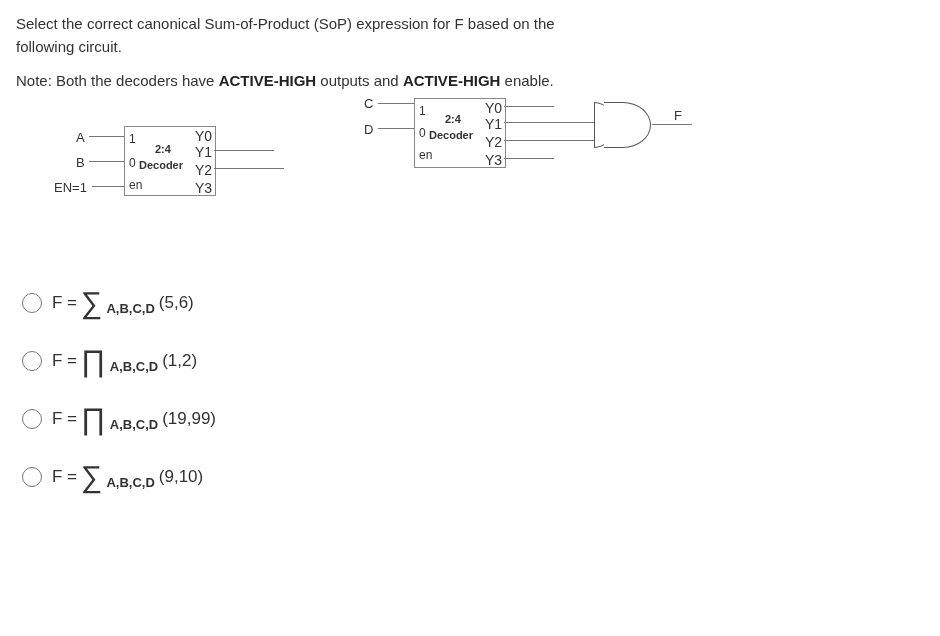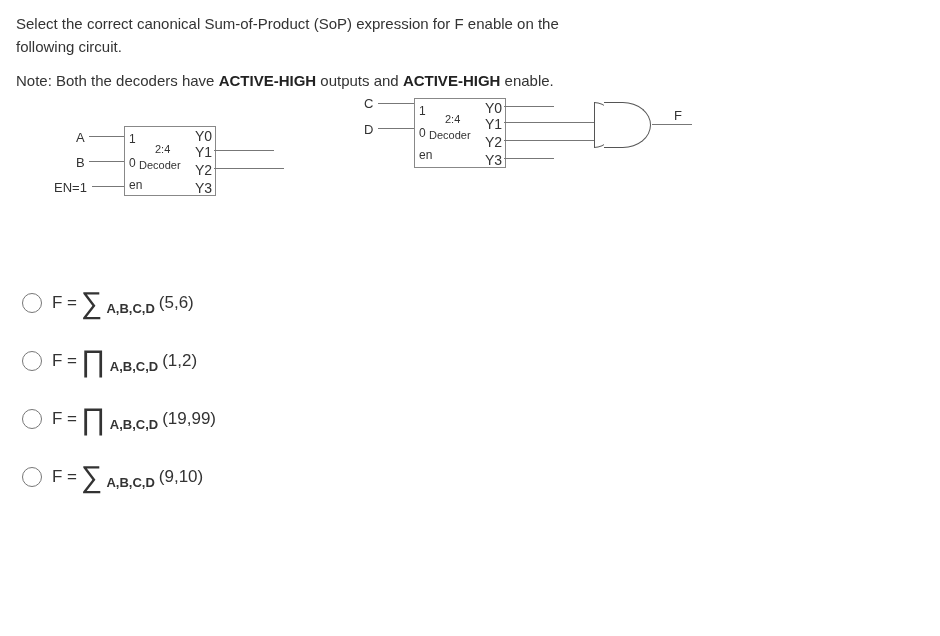--- a/index.html
+++ b/index.html
@@ -25,21 +25,21 @@
     position: absolute;
     border: 1px solid #888;
     background: #fff;
     font-size: 11px;
     line-height: 1.1;
     text-align: center;
   }
   .decA { left: 90px; top: 28px; width: 90px; height: 68px; }
   .decB { left: 380px; top: 0px; width: 90px; height: 68px; }
 
-  .dec-label-title { position:absolute; font-size:11px; }
+  .dec-label-title { position:absolute; font-size:11px;font-weight:bold; }
   .dec-in-label { position:absolute; font-size:12px; }
   .dec-out-label{ position:absolute; font-size:14px; text-align:right; width:18px;}
 
   .sig-label { position:absolute; font-size:13px; }
   .wire { position:absolute; background:#777; }
 
   .or-gate {
     position:absolute;
     left: 570px; top: 4px;
     width: 70px; height: 44px;
@@ -69,21 +69,21 @@
     flex:0 0 auto;
   }
   .formula { font-size: 17px; display:flex; align-items:center; gap:4px; }
   .big-sym { font-size: 30px; line-height: 1; margin: 0 0px; font-weight: 400; }
   .sub { font-size: 13px; vertical-align: sub; position: relative; top: 6px; font-weight: bold; }
 </style>
 </head>
 <body>
 
 <div class="prompt-text">
-  <span>Select the correct canonical Sum-of-Product (SoP) expression for F enable on the</span><br>
+  <span>Select the correct canonical Sum-of-Product (SoP) expression for F based on the</span><br>
   <span>following circuit.</span>
 </div>
 
 <div class="note-text">
   <span>Note: Both the decoders have </span><span class="strong">ACTIVE-HIGH</span><span> outputs and </span><span class="strong">ACTIVE-HIGH</span><span> enable.</span>
 </div>
 
 <div class="diagram">
 
   <div class="sig-label" style="left:42px; top:30px;">A</div>

